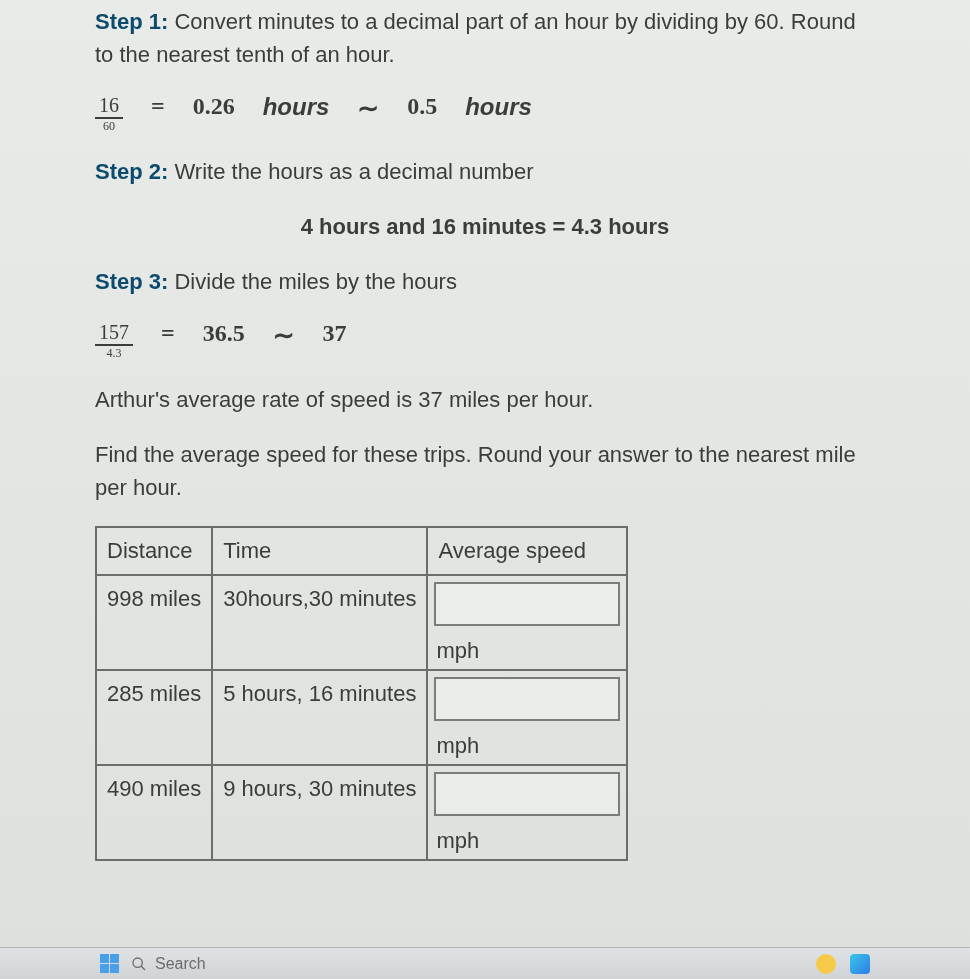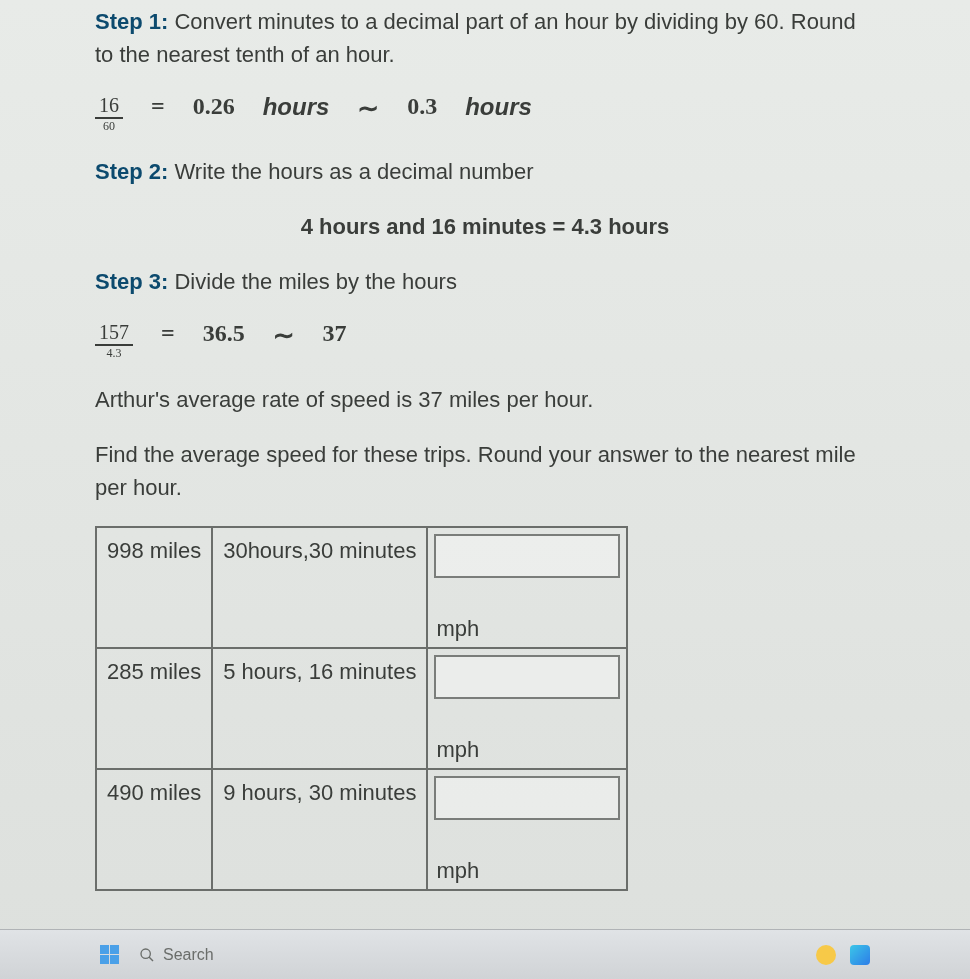--- a/index.html
+++ b/index.html
@@ -87,21 +87,21 @@
       vertical-align: top;
       text-align: left;
       font-weight: normal;
     }
     table.trip-table th {
       font-weight: normal;
     }
     .answer-cell {
       position: relative;
       min-width: 200px;
-      height: 121px;
+      height: 95px;
       padding: 0 !important;
     }
     .answer-input {
       position: absolute;
       top: 6px;
       left: 6px;
       right: 6px;
       height: 44px;
       border: 2px solid #7a7d7a;
       background: rgba(255,255,255,0.35);
@@ -113,26 +113,26 @@
       bottom: 5px;
       left: 8px;
       font-size: 22px;
       color: #3a3d3a;
     }
     .taskbar {
       position: absolute;
       bottom: 0;
       left: 0;
       right: 0;
-      height: 50px;
+      height: 32px;
       background: linear-gradient(to top, #d0d3d6 0%, #e0e3e6 100%);
       display: flex;
       align-items: center;
       padding: 8px 100px;
-      gap: 20px;
+      gap: 12px;
       border-top: 1px solid #b0b3b6;
     }
     .win-logo {
       display: grid;
       grid-template-columns: 9px 9px;
       grid-template-rows: 9px 9px;
       gap: 1px;
     }
     .win-logo span:nth-child(1){ background:#4aa0e8; }
     .win-logo span:nth-child(2){ background:#4aa0e8; }
@@ -173,21 +173,21 @@
 
   <div class="math-line">
     <span class="fraction">
       <span class="num">16</span>
       <span class="den">60</span>
     </span>
     <span class="math-text">=</span>
     <span class="math-text">0.26</span>
     <span class="math-italic">hours</span>
     <span class="approx">∼</span>
-    <span class="math-text">0.3</span>
+    <span class="math-text">0.5</span>
     <span class="math-italic">hours</span>
   </div>
 
   <p class="para">
     <span class="step-label">Step 2:</span><span> Write the hours as a decimal number</span>
   </p>
 
   <p class="para bold-line">4 hours and 16 minutes = 4.3 hours</p>
 
   <p class="para">
@@ -204,20 +204,25 @@
     <span class="approx">∼</span>
     <span class="math-text">37</span>
   </div>
 
   <p class="para">Arthur's average rate of speed is 37 miles per hour.</p>
 
   <p class="para">Find the average speed for these trips. Round your answer to the nearest mile per hour.</p>
 
   <table class="trip-table">
     <tbody>
+        <tr>
+      <th>Distance</th>
+      <th>Time</th>
+      <th>Average speed</th>
+    </tr>
     <tr>
       <td>998 miles</td>
       <td>30hours,30 minutes</td>
       <td class="answer-cell">
         <input class="answer-input" type="text" style="">
         <span class="mph-label">mph</span>
       </td>
     </tr>
     <tr>
       <td>285 miles</td>

